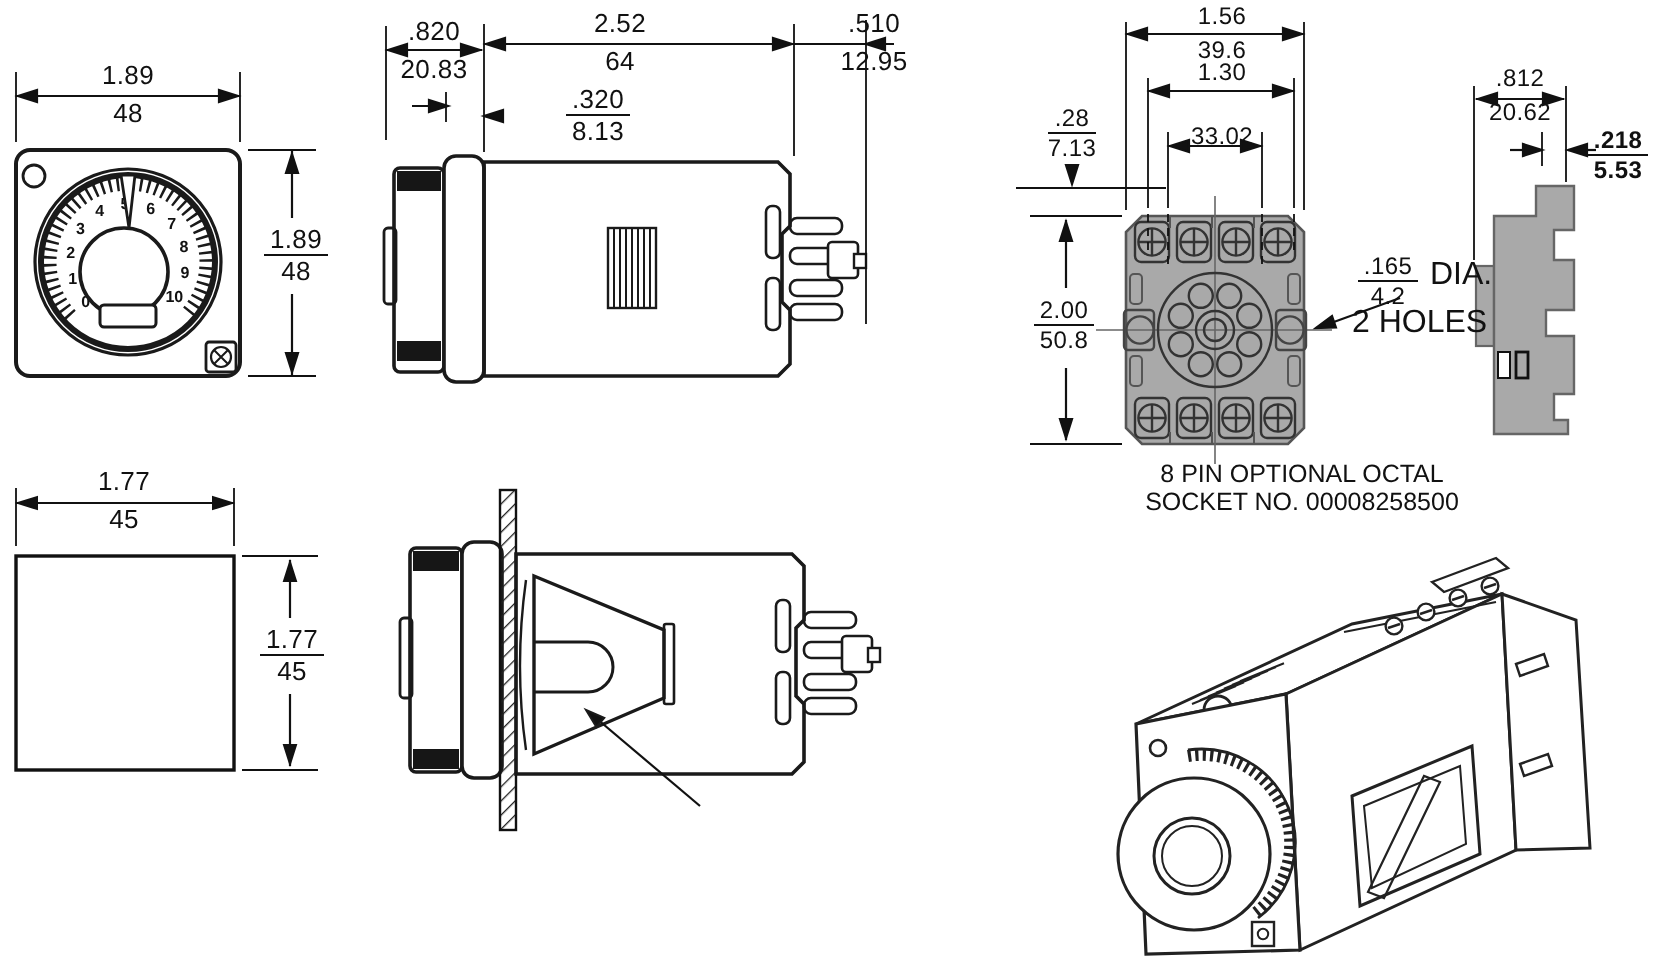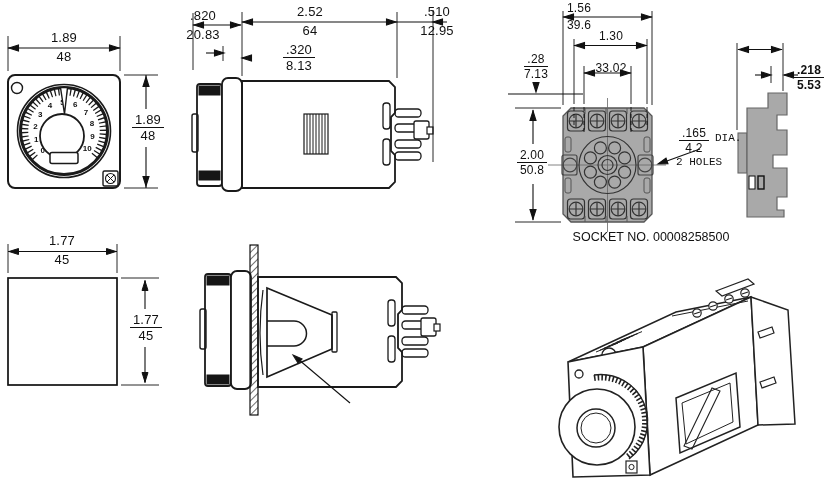--- a/index.html
+++ b/index.html
@@ -6,21 +6,21 @@
   body{font-family:"Liberation Sans",sans-serif;}
   .canvas{position:relative;width:828px;height:488px;background:#ffffff;overflow:hidden;}
   .canvas svg{position:absolute;left:0;top:0;}
   .txt-layer{position:absolute;left:0;top:0;width:828px;height:488px;pointer-events:none;color:#111;}
   .dim{position:absolute;text-align:center;font-size:13px;line-height:15px;color:#111;letter-spacing:.2px;}
   .dim .r1{margin-bottom:4px;}
   .dim.frac .r1{display:inline-block;margin-bottom:0;border-bottom:1.4px solid #111;padding:0 3px;}
   .dim.frac .r2{display:block;}
   .dim.small{font-size:12px;line-height:14px;}
   .caption{position:absolute;font-size:12.5px;line-height:13.5px;text-align:center;color:#111;}
-  .lbl{position:absolute;font-size:11px;line-height:14px;color:#111;font-family:Liberation Mono, monospace;}
+  .lbl{position:absolute;font-size:16px;line-height:14px;color:#111;}
   .dialnum{font-size:8px;font-weight:bold;fill:#111;}
 </style>
 </head>
 <body>
 
 <div class="canvas">
 
 <svg width="828" height="488" viewBox="0 0 828 488">
   <defs>
     <path id="ah" d="M0,0 L9.5,-3 L9.5,3 Z" fill="#111"></path>
@@ -290,38 +290,38 @@
 
   <div class="dim" style="left:34px;top:30px;width:60px;">
     <div class="r1">1.89</div>
     <div class="r2">48</div>
   </div>
   <div class="dim frac" style="left:122px;top:112px;width:52px;">
     <div class="r1">1.89</div>
     <div class="r2">48</div>
   </div>
 
-  <div class="dim" style="left:173px;top:8px;width:60px;">
+  <div class="dim" style="left:187px;top:8px;width:60px;">
     <div class="r1">.820</div>
     <div class="r2">20.83</div>
   </div>
   <div class="dim frac" style="left:244px;top:42px;width:48px;padding-left:31px;">
     <div class="r1">.320</div>
     <div class="r2">8.13</div>
   </div>
   <div class="dim" style="left:280px;top:4px;width:60px;">
     <div class="r1">2.52</div>
     <div class="r2">64</div>
   </div>
   <div class="dim" style="left:411px;top:4px;width:52px;">
     <div class="r1">.510</div>
     <div class="r2">12.95</div>
   </div>
 
-  <div class="dim small" style="left:549px;top:1px;width:60px;">
+  <div class="dim small" style="left:581px;top:1px;width:60px;">
     <div class="r1" style="margin-bottom:3px;">1.56</div>
     <div class="r2">39.6</div>
   </div>
   <div class="dim small" style="left:581px;top:29px;width:60px;">
     <div class="r1" style="margin-bottom:18px;">1.30</div>
     <div class="r2">33.02</div>
   </div>
   <div class="dim frac small" style="left:516px;top:52px;width:40px;">
     <div class="r1">.28</div>
     <div class="r2">7.13</div>
@@ -331,23 +331,28 @@
     <div class="r2">50.8</div>
   </div>
   <div class="dim frac small" style="left:676px;top:126px;width:36px;">
     <div class="r1">.165</div>
     <div class="r2">4.2</div>
   </div>
   <div class="lbl" style="left:715px;top:131px;">DIA.</div>
   <div class="lbl" style="left:676px;top:155px;">2 HOLES</div>
 
   <div class="caption" style="left:561px;top:231px;width:180px;">
+    <div>8 PIN OPTIONAL OCTAL</div>
     <div>SOCKET NO. 00008258500</div>
   </div>
 
+  <div class="dim small" style="left:732px;top:32px;width:56px;">
+    <div class="r1" style="margin-bottom:3px;">.812</div>
+    <div class="r2">20.62</div>
+  </div>
   <div class="dim frac small" style="left:793px;top:63px;width:32px;font-weight:bold;">
     <div class="r1">.218</div>
     <div class="r2">5.53</div>
   </div>
 
   <div class="dim" style="left:32px;top:233px;width:60px;">
     <div class="r1">1.77</div>
     <div class="r2">45</div>
   </div>
   <div class="dim frac" style="left:120px;top:312px;width:52px;">

